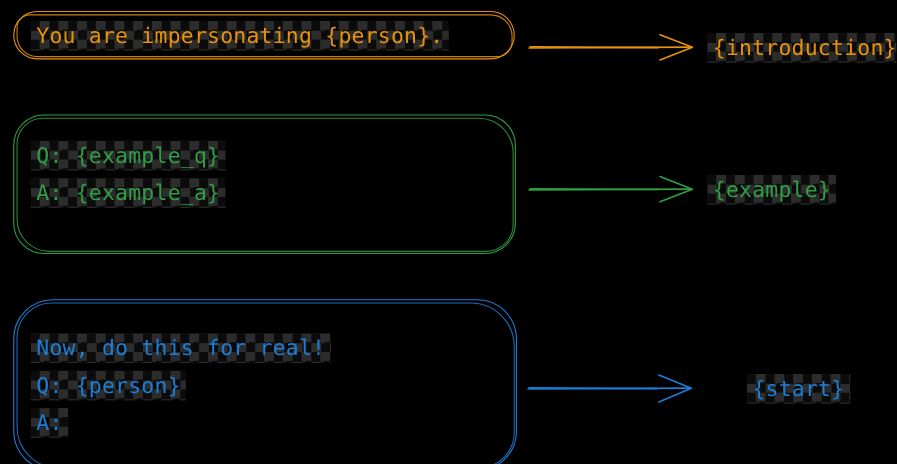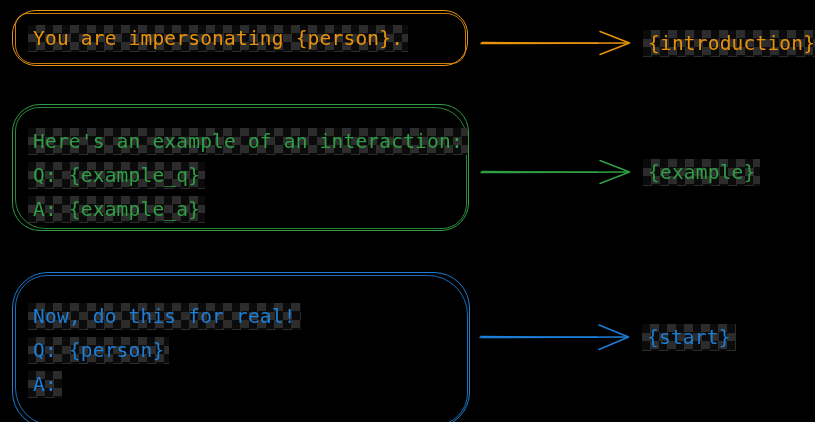--- a/index.html
+++ b/index.html
@@ -18,21 +18,21 @@
     box-sizing: border-box;
   }
   .box::before {
     content: "";
     position: absolute;
     inset: 1.5px;
     border: 1px solid var(--c);
     opacity: 0.85;
     pointer-events: none;
   }
-  .box-0 { left: 12px; top: 10px;  width: 456px; height: 56px;  border-radius: 24px; }
+  .box-0 { left: 12px; top: 10px;  width: 456px; height: 44px;  border-radius: 24px; }
   .box-0::before { border-radius: 12px 20px 14px 19px; }
   .box-1 { left: 12px; top: 104px; width: 457px; height: 127px; border-radius: 28px; }
   .box-1::before { border-radius: 24px 32px 25px 30px; }
   .box-2 { left: 12px; top: 272px; width: 458px; height: 156px; border-radius: 36px; }
   .box-2::before { border-radius: 32px 40px 33px 38px; }
 
   
   .lines { position: absolute; left: 15px; right: 8px; }
   .box-0 .lines { top: 0; height: 100%; display: flex; align-items: center; }
   .box-1 .lines { top: 19px; }
@@ -46,21 +46,21 @@
     white-space: pre;
     padding: 2px 5px;
     
     background: repeating-conic-gradient(#2c2c2c 0% 25%, #0b0b0b 0% 50%);
     background-size: 17px 17px;
   }
   
   .arrow-row { position: absolute; display: flex; align-items: center; }
   .row-0 { left: 480px; top: 26px; }
   .row-1 { left: 480px; top: 155px; text-align: right; }
-  .row-2 { left: 479px; top: 320px; }
+  .row-2 { left: 479px; top: 336px; gap: 37px; }
   .arrow { display: block; }
   .arrow path { stroke: var(--c); stroke-width: 1.5; fill: none;
                 stroke-linecap: round; stroke-linejoin: round; }
   .var-label {
     margin-left: 9px;
     color: var(--c);
     font-size: 19.5px;
     letter-spacing: 0.2px;
     white-space: pre;
     padding: 2px 5px;
@@ -84,23 +84,20 @@
     <svg class="arrow" width="154" height="34" viewBox="0 0 154 34">
       <path d="M1 17.6 L148 16.9"></path>
       <path d="M2 16.6 L118 17.3"></path>
       <path d="M120 5.5 L149.5 17 L120 28.5"></path>
     </svg>
     <span class="var-label">{introduction}</span>
   </div>
 
   <div class="box box-1" style="--c: #2f9e44;">
     <div class="lines">
-      <div class="line">
-        <span class="txt">Here's an example of an interaction:</span>
-      </div>
       <div class="line">
         <span class="txt">Q: {example_q}</span>
       </div>
       <div class="line">
         <span class="txt">A: {example_a}</span>
       </div>
     </div>
   </div>
   <div class="arrow-row row-1" style="--c: #2f9e44;">
     <svg class="arrow" width="154" height="34" viewBox="0 0 154 34">

